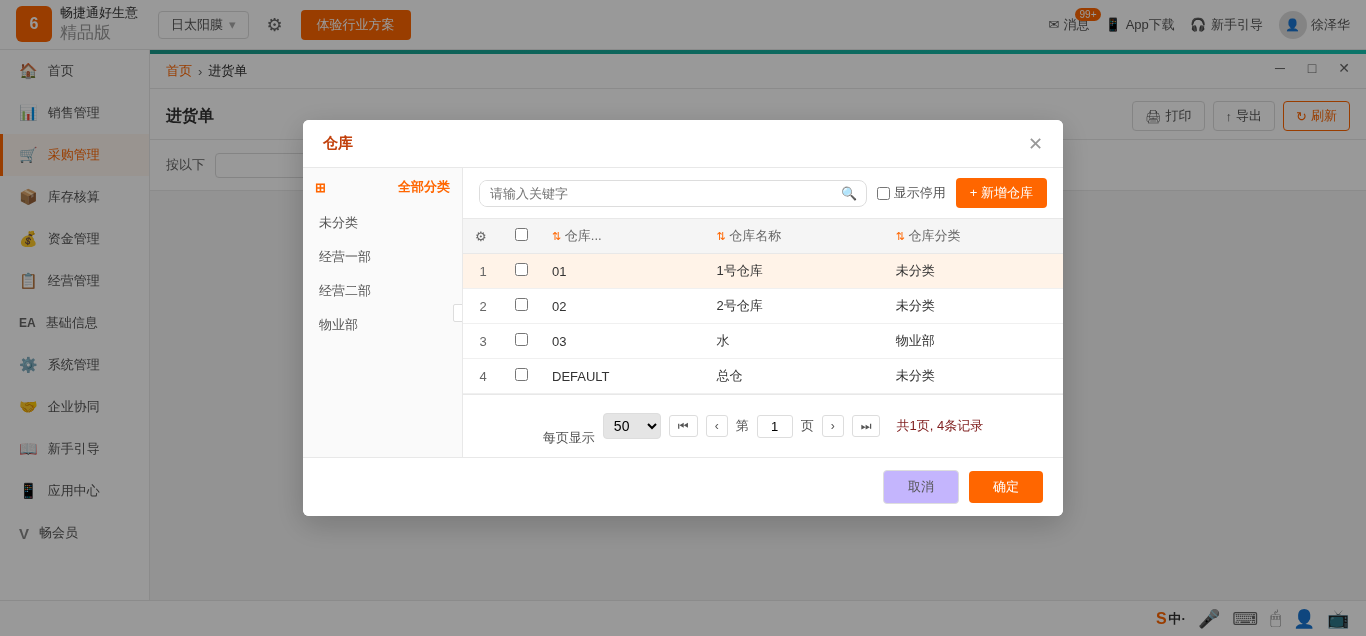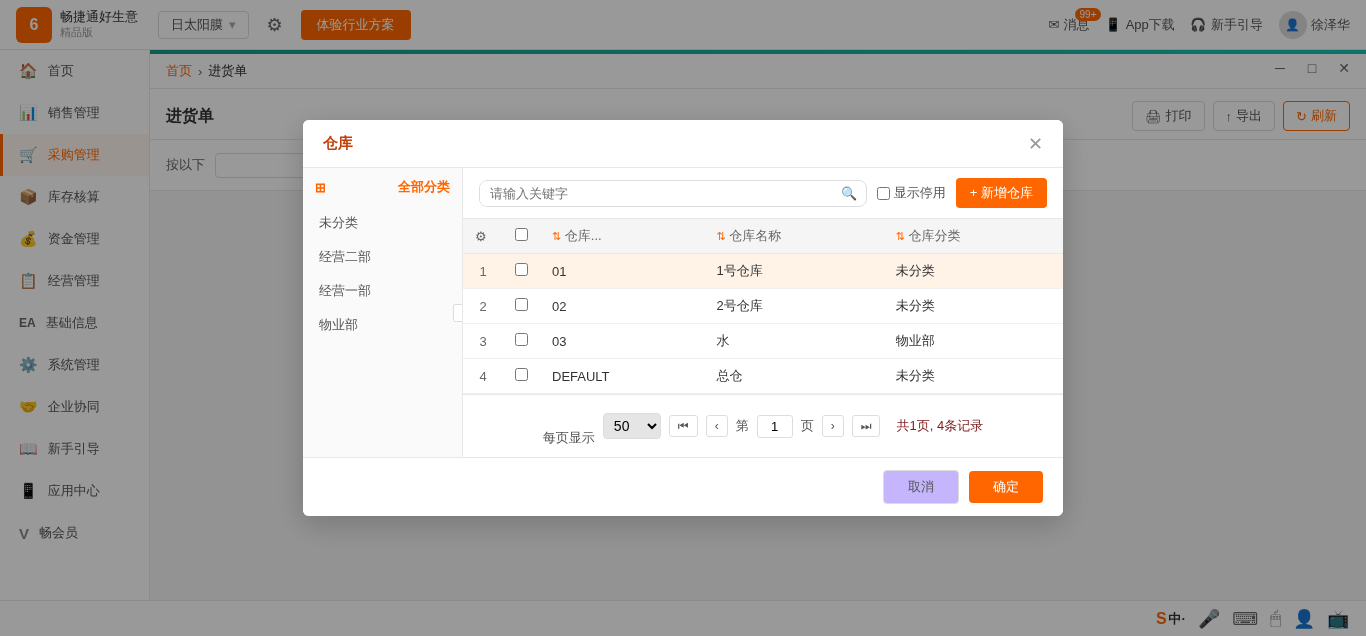--- a/index.html
+++ b/index.html
@@ -23,21 +23,21 @@
     }
     .logo-icon {
       width: 36px; height: 36px;
       background: #f60;
       border-radius: 6px;
       display: flex; align-items: center; justify-content: center;
       color: #fff; font-weight: bold; font-size: 16px;
       margin-right: 8px;
     }
     .logo-text { font-size: 13px; color: #333; line-height: 1.3; }
-    .logo-sub { font-size: 11px; color: #999; }
+    .logo-sub { font-size: 17px; color: #999; }
     .header-mid {
       display: flex;
       align-items: center;
       flex: 1;
       gap: 10px;
     }
     .store-selector {
       display: flex;
       align-items: center;
       gap: 6px;
@@ -618,22 +618,22 @@
     </div>
 
     <div class="modal-body">
 
       <div class="modal-sidebar">
         <div class="modal-sidebar-header">
           <span style="color:#f60;">⊞</span>
           <span>全部分类</span>
         </div>
         <div class="sidebar-cat-item">未分类</div>
+        <div class="sidebar-cat-item">经营一部</div>
         <div class="sidebar-cat-item">经营二部</div>
-        <div class="sidebar-cat-item">经营一部</div>
         <div class="sidebar-cat-item">物业部</div>
         <div class="collapse-btn">《</div>
       </div>
 
       <div class="modal-main">
 
         <div class="modal-toolbar">
           <div class="modal-search">
             <input type="text" placeholder="请输入关键字" style="">
             <span class="search-icon">🔍</span>

